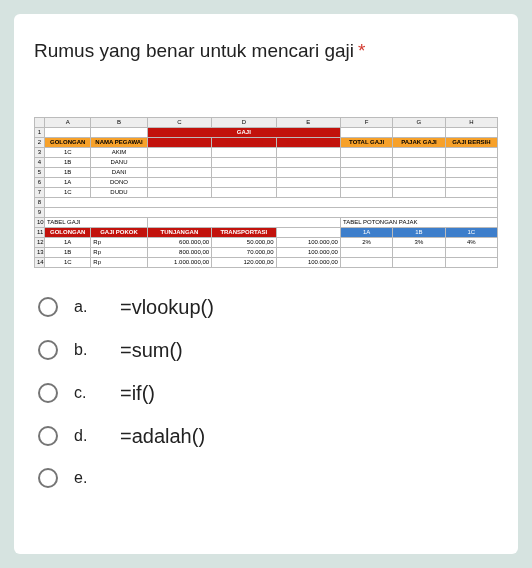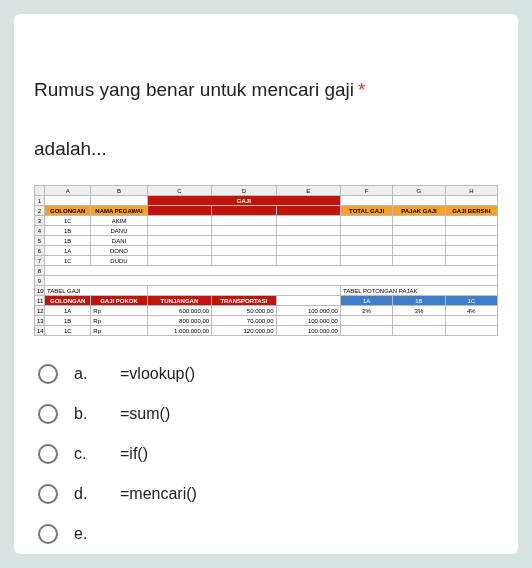--- a/index.html
+++ b/index.html
@@ -15,21 +15,20 @@
     border-radius: 6px;
     padding: 22px 20px 20px 20px;
     height: 100%;
     overflow: hidden;
   }
   .question {
     font-size: 19px;
     line-height: 1.55;
     color: #222;
     margin-bottom: 22px;
-    margin-top: 39px;
   }
   .req { color: #d33a2f; margin-left: 4px; }
   .sheet-wrap {
     width: 100%;
     margin-bottom: 18px;
   }
   .sheet {
     border-collapse: collapse;
     width: 100%;
     font-size: 6px;
@@ -65,33 +64,32 @@
     border-radius: 50%;
     flex: 0 0 auto;
   }
   .opt-letter {
     width: 46px;
     margin-left: 16px;
     font-size: 16px;
     color: #222;
   }
   .opt-text {
-    font-size: 16px;
+    font-size: 20px;
     color: #222;
   }
 </style>
 </head>
 <body>
 
 <div class="card">
 
   <div class="question">
     <span>Rumus yang benar untuk mencari gaji</span><span class="req">*</span><br>
     <br>
-    <span>adalah...</span>
   </div>
 
   <div class="sheet-wrap">
     <table class="sheet">
       <colgroup>
         <col style="width:10px">
           <col style="width:46px">
           <col style="width:56px">
         <col style="width:18px">
           <col style="width:46px">
@@ -272,21 +270,21 @@
       <span class="opt-text">=sum()</span>
     </div>
     <div class="opt">
       <span class="radio"></span>
       <span class="opt-letter">c.</span>
       <span class="opt-text">=if()</span>
     </div>
     <div class="opt">
       <span class="radio"></span>
       <span class="opt-letter">d.</span>
-      <span class="opt-text">=mencari()</span>
+      <span class="opt-text">=adalah()</span>
     </div>
     <div class="opt">
       <span class="radio"></span>
       <span class="opt-letter">e.</span>
     </div>
   </div>
 
 </div>
 
 </body></html>

